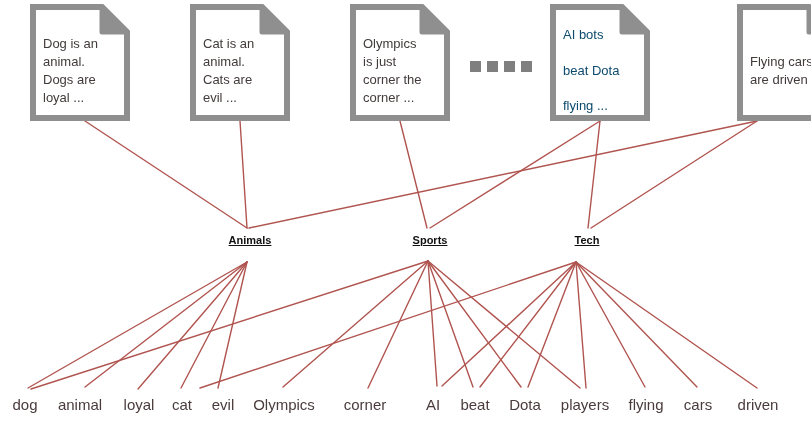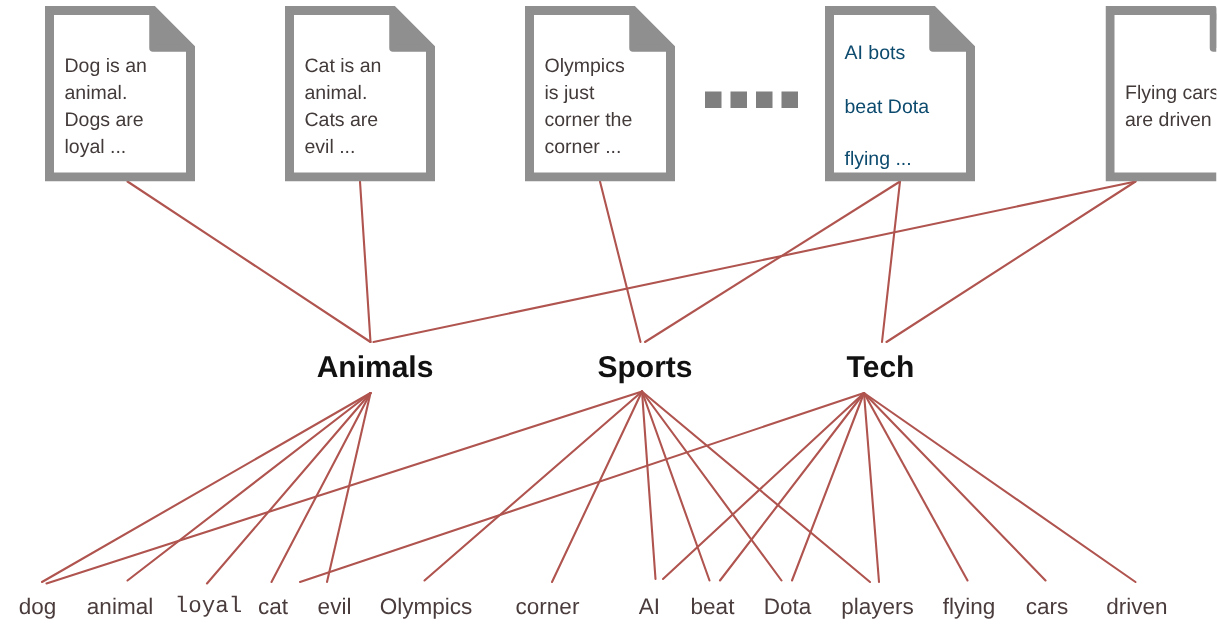--- a/index.html
+++ b/index.html
@@ -28,23 +28,24 @@
     display: flex;
     flex-direction: column;
     justify-content: center;
     font-size: 13px;
     line-height: 18px;
     white-space: nowrap;
   }
   .topic-label {
     position: absolute;
     transform: translateX(-50%);
-    font-size: 20px;
+    font-size: 11px;
     font-weight: bold;
     white-space: nowrap;
+    text-decoration: underline;
   }
   .word-label {
     position: absolute;
     top: 396px;
     transform: translateX(-50%);
     font-size: 15px;
     white-space: nowrap;
   }
   .dot { position: absolute; }
 </style>
@@ -147,21 +148,21 @@
       <div class="dot" style="left:521px; top:61px;width:11px; height:11px; background:#7f7f7f;"></div>
     </div>
   <div id="topics-row">
       <span class="topic-label" style="left:250px; top:234px; color:#111111;">Animals</span>
       <span class="topic-label" style="left:430px; top:234px; color:#111111;">Sports</span>
       <span class="topic-label" style="left:587px; top:234px; color:#111111;">Tech</span>
     </div>
   <div id="words-row">
       <span class="word-label" style="left:25px; color:#4a3c3c;">dog</span>
       <span class="word-label" style="left:80px; color:#4a3c3c;">animal</span>
-      <span class="word-label" style="left:139px; color:#4a3c3c;font-family:Liberation Mono, monospace;">loyal</span>
+      <span class="word-label" style="left:139px; color:#4a3c3c;">loyal</span>
       <span class="word-label" style="left:182px; color:#4a3c3c;">cat</span>
       <span class="word-label" style="left:223px; color:#4a3c3c;">evil</span>
       <span class="word-label" style="left:284px; color:#4a3c3c;">Olympics</span>
       <span class="word-label" style="left:365px; color:#4a3c3c;text-align:center;">corner</span>
       <span class="word-label" style="left:433px; color:#4a3c3c;">AI</span>
       <span class="word-label" style="left:475px; color:#4a3c3c;">beat</span>
       <span class="word-label" style="left:525px; color:#4a3c3c;">Dota</span>
       <span class="word-label" style="left:585px; color:#4a3c3c;">players</span>
       <span class="word-label" style="left:646px; color:#4a3c3c;">flying</span>
       <span class="word-label" style="left:698px; color:#4a3c3c;">cars</span>

